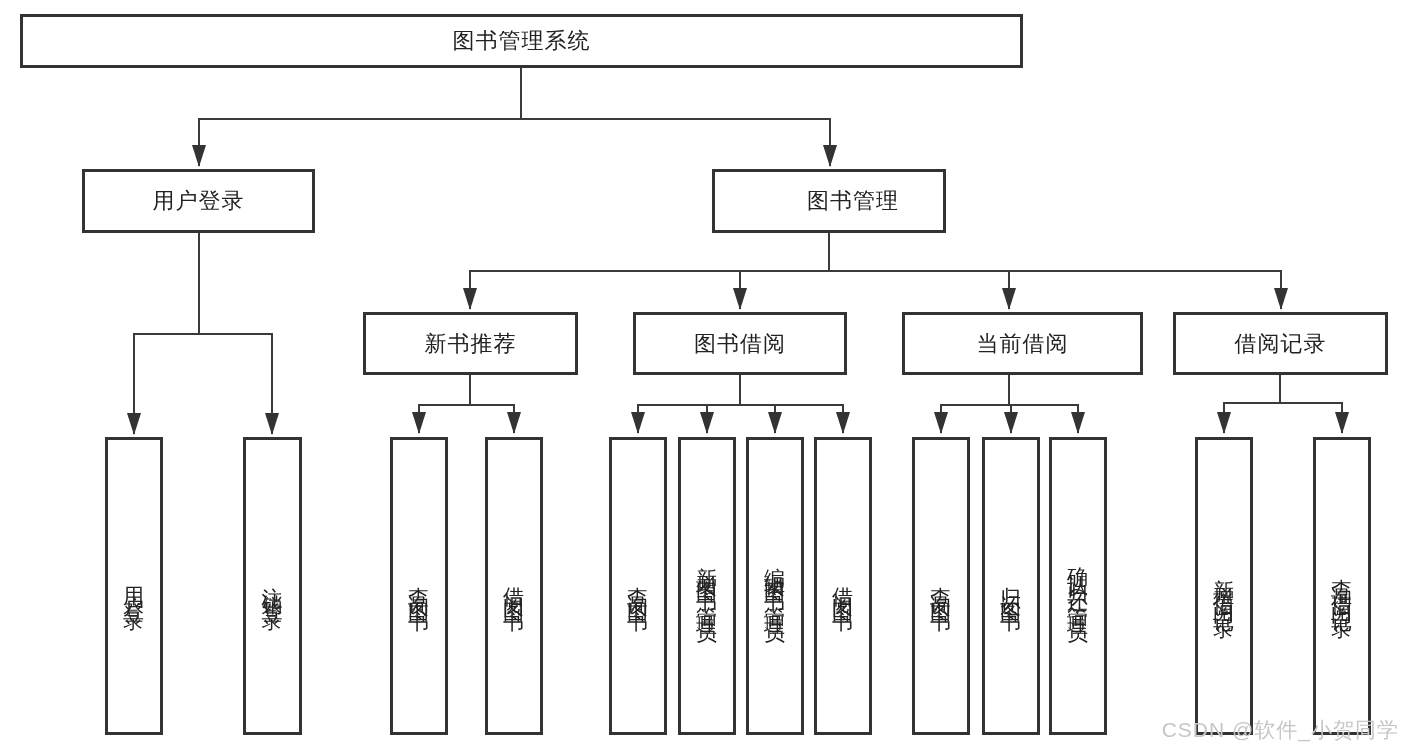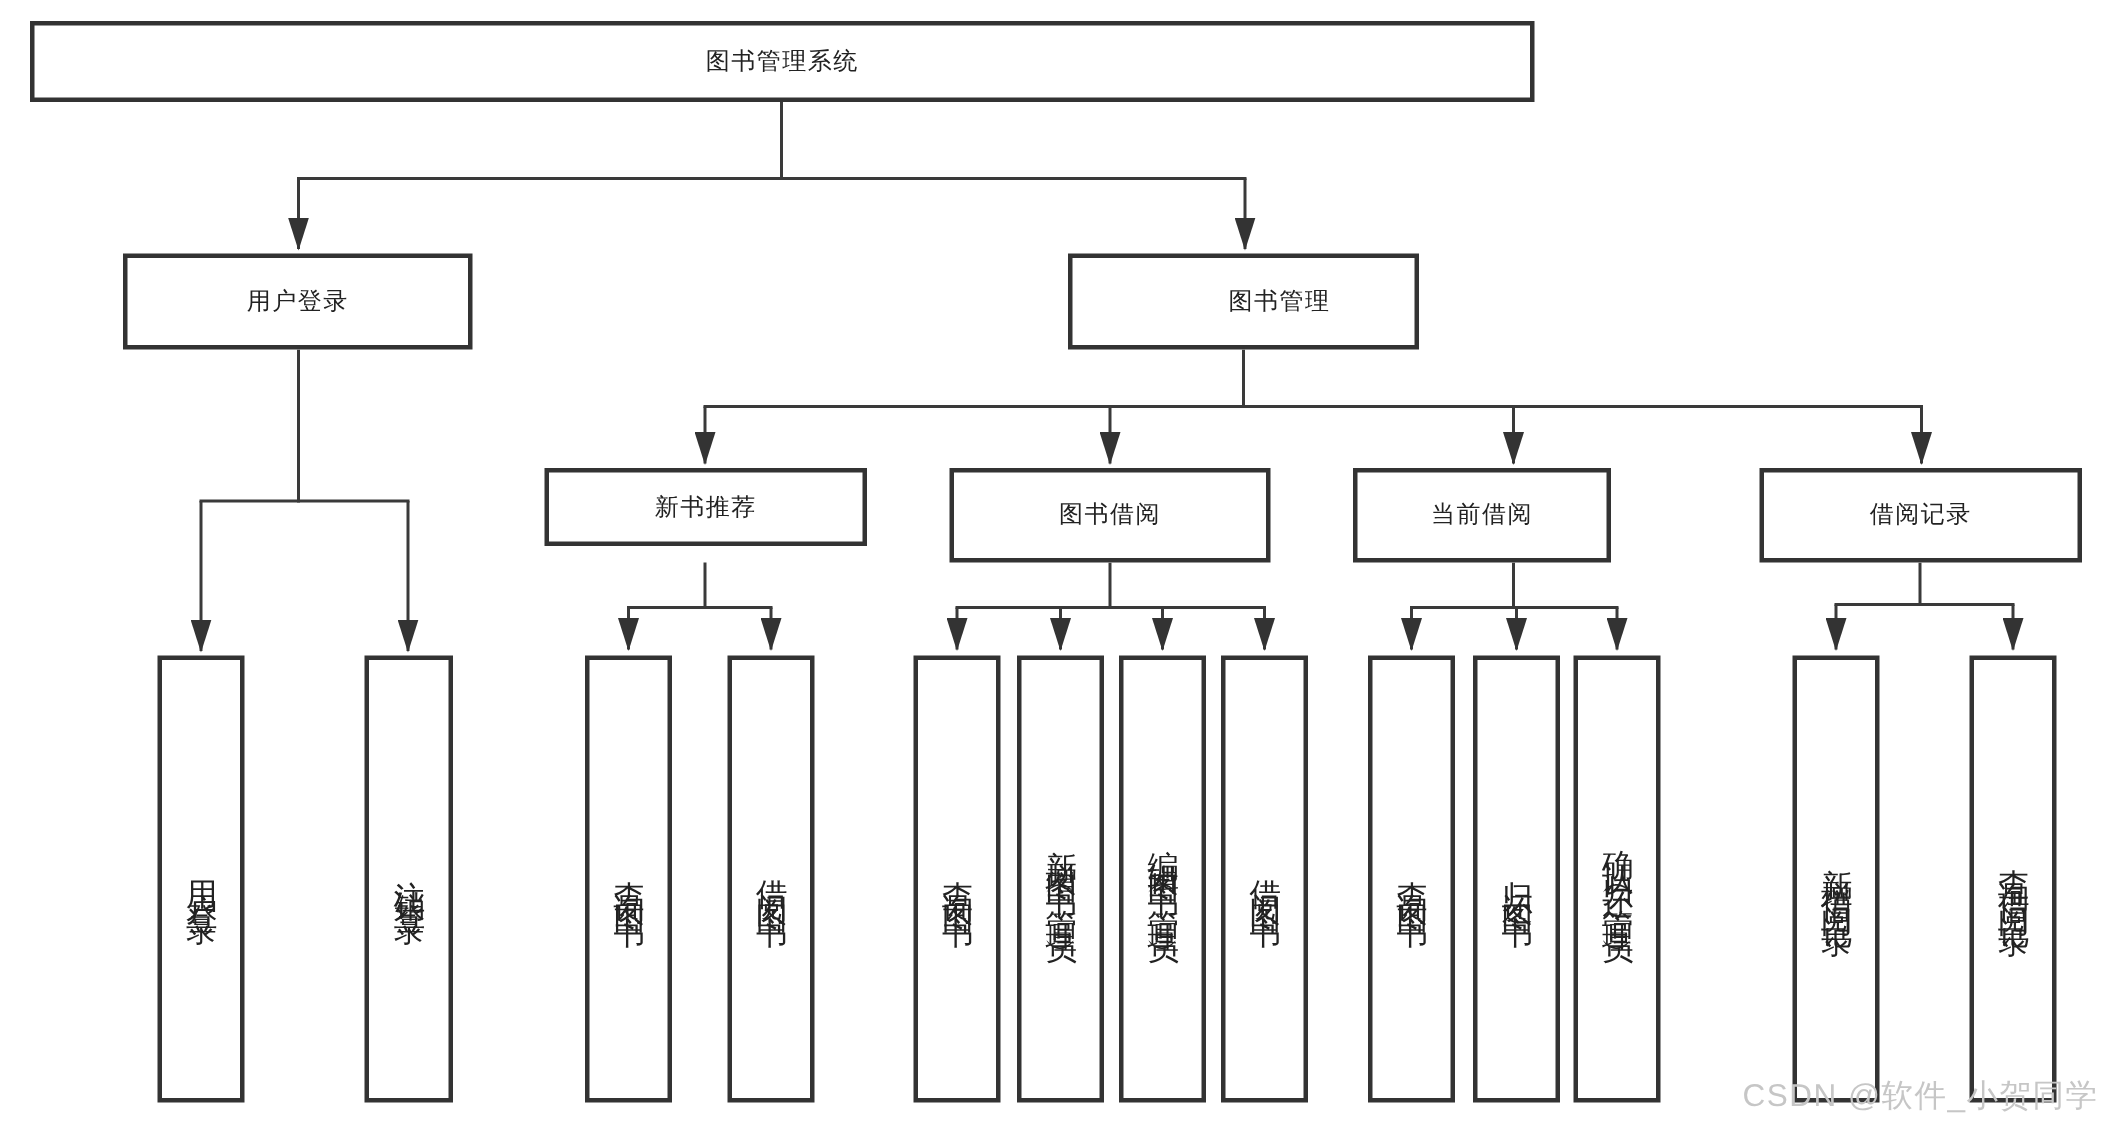--- a/index.html
+++ b/index.html
@@ -21,21 +21,21 @@
     position: absolute;
     box-sizing: border-box;
     background: #ffffff;
     border: 3px solid #333333;
     display: flex;
     align-items: center;
     justify-content: center;
     color: #222222;
     text-align: center;
   }
-  .h-box { font-size: 16px; letter-spacing: 1px; }
+  .h-box { font-size: 22px; letter-spacing: 1px; }
   .v-box {
     writing-mode: vertical-rl;
     text-orientation: mixed;
     font-size: 21px;
     letter-spacing: 8px;
     line-height: 1;
     padding: 6px 0;
   }
   #watermark {
     position: absolute;
@@ -116,23 +116,23 @@
         <line x1="1342" y1="403" x2="1342" y2="433" marker-end="url(#arrow)"></line>
       </g>
     </g>
   </svg>
 
   <div class="box h-box" style="left:20px; top:14px; width:1003px; height:54px;">图书管理系统</div>
 
   <div class="box h-box" style="left:82px; top:169px; width:233px; height:64px;">用户登录</div>
   <div class="box h-box" style="left:712px; top:169px; width:234px; height:64px;padding-left:48px;">图书管理</div>
 
-  <div class="box h-box" style="left:363px; top:312px; width:215px; height:52px;text-align:right;">新书推荐</div>
+  <div class="box h-box" style="left:363px; top:312px; width:215px; height:63px;text-align:right;">新书推荐</div>
   <div class="box h-box" style="left:633px; top:312px; width:214px; height:63px;font-family:Liberation Mono, monospace;">图书借阅</div>
-  <div class="box h-box" style="left:902px; top:312px; width:172px; height:63px;">当前借阅</div>
+  <div class="box h-box" style="left:902px; top:312px; width:241px; height:63px;">当前借阅</div>
   <div class="box h-box" style="left:1173px; top:312px; width:215px; height:63px;">借阅记录</div>
 
   <div class="box v-box" style="left:105px; top:437px; width:58px; height:298px;">用户登录</div>
   <div class="box v-box" style="left:243px; top:437px; width:59px; height:298px;">注销登录</div>
 
   <div class="box v-box" style="left:390px; top:437px; width:58px; height:298px;">查询图书</div>
   <div class="box v-box" style="left:485px; top:437px; width:58px; height:298px;">借阅图书</div>
 
   <div class="box v-box" style="left:609px; top:437px; width:58px; height:298px;">查询图书</div>
   <div class="box v-box" style="left:678px; top:437px; width:58px; height:298px;">新增图书（管理员）</div>

